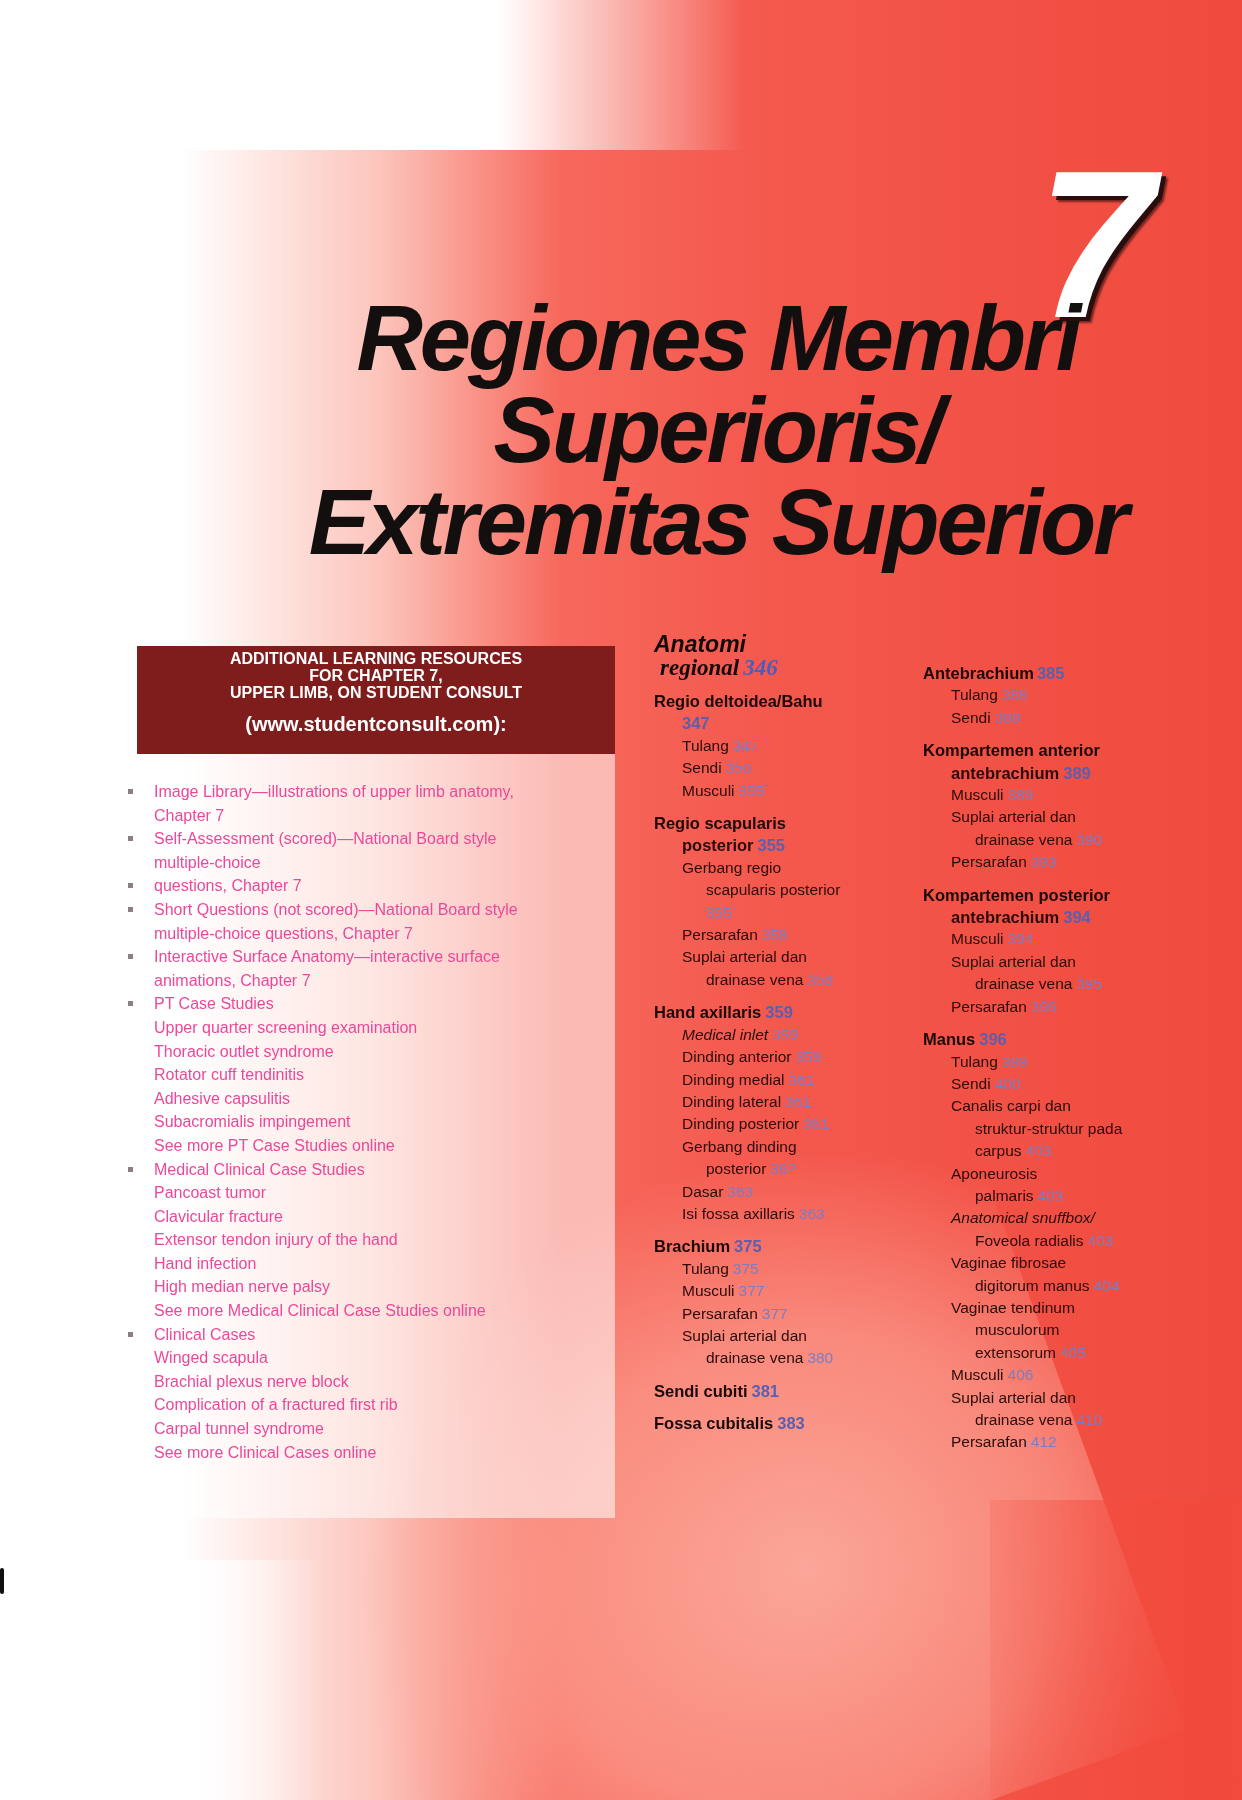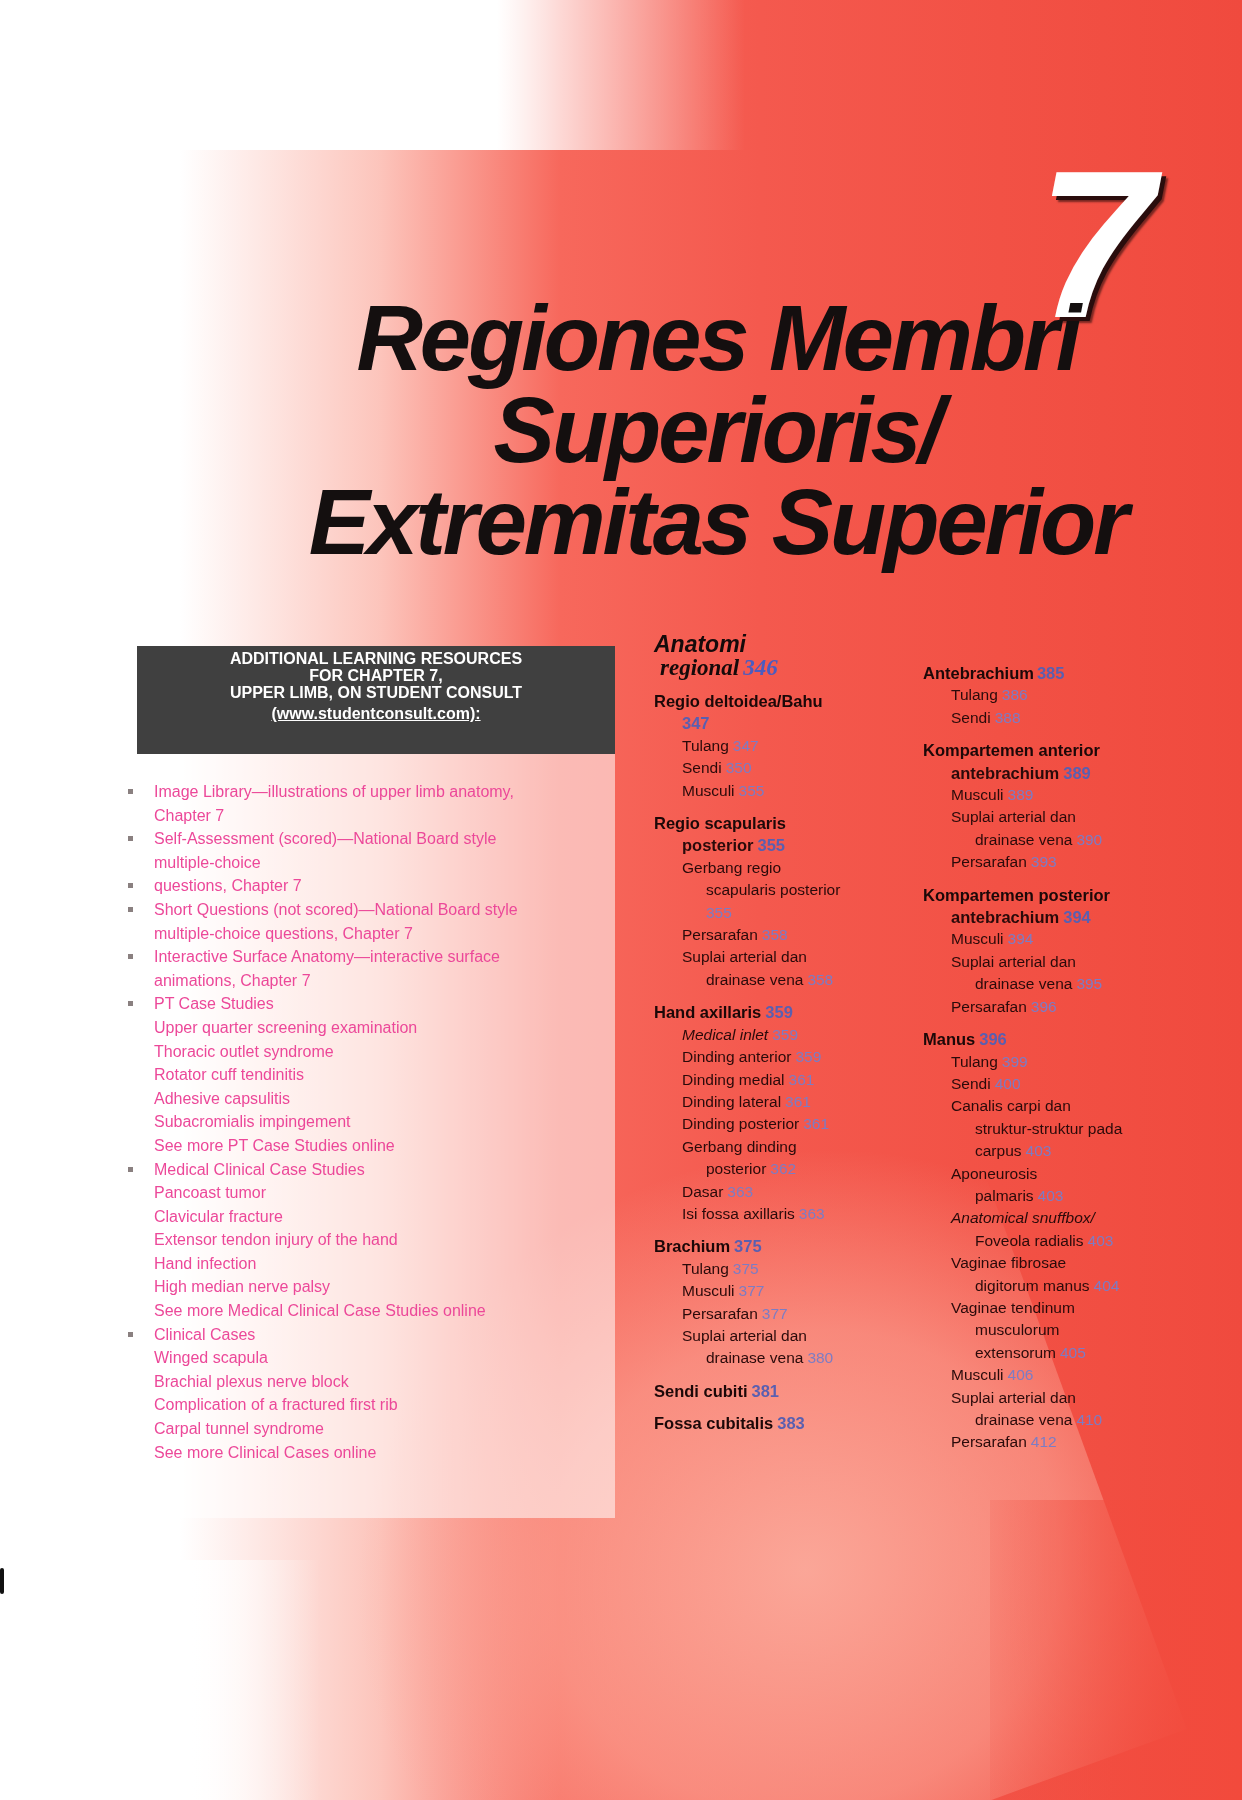--- a/index.html
+++ b/index.html
@@ -44,26 +44,26 @@
     position: absolute; right: 116px; top: 292px; text-align: center;
     font-family: Liberation Sans, sans-serif; font-weight: 700; font-style: italic;
     font-size: 92px; line-height: 92px; color: #140f0f; letter-spacing: -3px;
     margin: 0;
   }
   .title span { display: block; }
 
   
   .res-header {
     position: absolute; left: 137px; top: 646px; width: 478px; height: 108px;
-    background: #404040; color: #fff; text-align: center;
+    background: #7f1d1d; color: #fff; text-align: center;
     font-weight: 700; font-size: 16px; line-height: 17px;
     padding-top: 4px; box-sizing: border-box;
   }
   .res-header .line { display: block; }
-  .res-header .url { text-decoration: underline; font-size: 16px; margin-top: 4px; display: inline-block; }
+  .res-header .url { font-size: 20px; margin-top: 15px; display: inline-block; }
   .res-body {
     position: absolute; left: 137px; top: 754px; width: 478px; height: 764px;
     background: rgba(255,255,255,0.55);
   }
   .res-list { position: absolute; left: 128px; top: 780px; width: 470px; margin: 0; padding: 0; list-style: none; }
   .res-list li { position: relative; font-size: 16px; line-height: 23.6px; padding-left: 26px; color: #ec4899; }
   .res-list li .bullet { position: absolute; left: 0; top: 9px; width: 5px; height: 5px; background: #8a8080; }
   .res-list .sub { display: block; }
 
   

